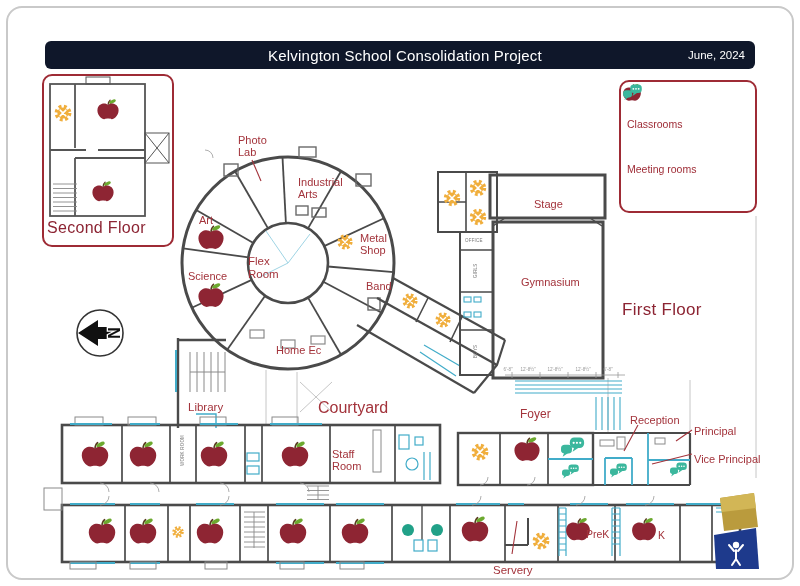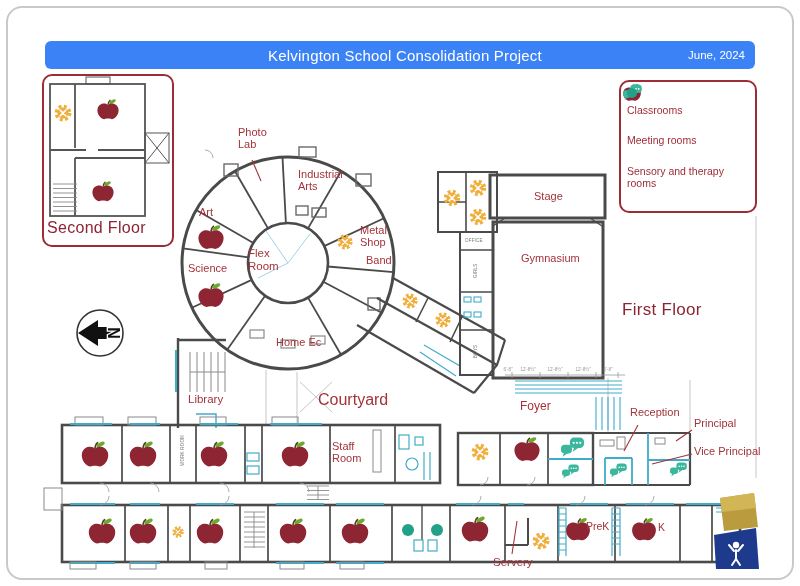--- a/index.html
+++ b/index.html
@@ -1,32 +1,32 @@
 <!DOCTYPE html>
 <html><head>
 <meta charset="utf-8">
 <style>
   html,body{margin:0;padding:0;background:#fff;}
   #page{position:relative;width:800px;height:586px;background:#fff;overflow:hidden;
         font-family:"Liberation Sans",sans-serif;}
   #page-frame{position:absolute;left:6px;top:6px;width:784px;height:570px;
         border:2px solid #c9c9c9;border-radius:16px;pointer-events:none;}
-  #title-bar{position:absolute;left:45px;top:41px;width:710px;height:28px;background:#3b82f6;
+  #title-bar{position:absolute;left:45px;top:41px;width:710px;height:28px;background:#0f172a;
         border-radius:6px;display:flex;align-items:center;}
   #title-text{position:absolute;left:0;width:720px;text-align:center;color:#fff;font-size:15px;letter-spacing:.2px;}
   #title-date{position:absolute;right:10px;color:#fff;font-size:11.5px;}
   #inset-box{position:absolute;left:42px;top:74px;width:128px;height:169px;
         border:2px solid #9E2B35;border-radius:10px;}
   #legend-box{position:absolute;left:619px;top:80px;width:138px;height:133px;
         border:2px solid #9E2B35;border-radius:10px;background:#fff;
         display:flex;flex-direction:column;justify-content:space-evenly;padding:4px 6px;box-sizing:border-box;}
   .legend-row{display:flex;align-items:center;gap:5px;}
   .legend-icon{width:22px;height:22px;flex:0 0 22px;}
   .legend-label{color:#9E2B35;font-size:10.5px;line-height:1.15;}
-  .rlabel{position:absolute;color:#A3333B;font-size:11px;line-height:1.12;}
+  .rlabel{position:absolute;color:#A3333B;font-size:11px;line-height:1.12;margin-top:8px;}
   .floor-label{position:absolute;color:#8C2433;font-size:17px;letter-spacing:.3px;}
   .tiny{position:absolute;color:#777;font-size:4.5px;letter-spacing:.2px;}
   .vert{transform:rotate(-90deg);transform-origin:left top;}
   svg{position:absolute;left:0;top:0;}
 </style>
 </head>
 <body>
 
 <div id="page">
 
@@ -319,41 +319,35 @@
           <use href="#sym-apple" transform="scale(0.85)"></use>
         </svg>
       <span class="legend-label">Classrooms</span>
     </div>
     <div class="legend-row">
       <svg class="legend-icon" viewBox="-13 -12 26 24">
           <use href="#sym-bubbles" transform="scale(1.05)"></use>
         </svg>
       <span class="legend-label">Meeting rooms</span>
     </div>
-    <div class="legend-row">
-      <svg class="legend-icon" viewBox="-13 -13 26 26">
-          <use href="#sym-dot" transform="scale(1)"></use>
-        </svg>
-      <span class="legend-label">Sensory  and therapy rooms</span>
-    </div>
   </div>
 
   <div class="rlabel" style="left:238px;top:126px;width:42px;">Photo Lab</div>
   <div class="rlabel" style="left:298px;top:168px;width:64px;">Industrial Arts</div>
   <div class="rlabel" style="left:199px;top:206px;width:32px;">Art</div>
   <div class="rlabel" style="left:188px;top:262px;width:52px;">Science</div>
   <div class="rlabel" style="left:248px;top:247px;width:48px;text-align:left;font-size:11.5px;">Flex Room</div>
   <div class="rlabel" style="left:360px;top:224px;width:40px;">Metal Shop</div>
-  <div class="rlabel" style="left:366px;top:254px;width:40px;">Band</div>
+  <div class="rlabel" style="left:366px;top:272px;width:40px;">Band</div>
   <div class="rlabel" style="left:276px;top:336px;width:56px;">Home Ec</div>
   <div class="rlabel" style="left:188px;top:393px;width:50px;font-size:11.5px;">Library</div>
   <div class="rlabel" style="left:318px;top:391px;width:62px;font-size:16px;">Courtyard</div>
   <div class="rlabel" style="left:332px;top:440px;width:34px;">Staff Room</div>
   <div class="rlabel" style="left:534px;top:190px;width:40px;">Stage</div>
-  <div class="rlabel" style="left:521px;top:252px;width:66px;">Gymnasium</div>
+  <div class="rlabel" style="left:521px;top:268px;width:66px;">Gymnasium</div>
   <div class="rlabel" style="left:520px;top:400px;width:44px;font-size:12px;">Foyer</div>
   <div class="rlabel" style="left:630px;top:406px;width:62px;">Reception</div>
   <div class="rlabel" style="left:694px;top:417px;width:56px;">Principal</div>
   <div class="rlabel" style="left:694px;top:445px;width:80px;">Vice Principal</div>
   <div class="rlabel" style="left:493px;top:556px;width:52px;font-size:11.5px;">Servery</div>
   <div class="rlabel" style="left:586px;top:521px;width:32px;font-size:10.5px;">PreK</div>
   <div class="rlabel" style="left:658px;top:522px;width:14px;font-size:10.5px;">K</div>
 
   <div class="tiny" style="left:465px;top:238px;">OFFICE</div>
   <div class="tiny vert" style="left:473px;top:278px;">GIRLS</div>

